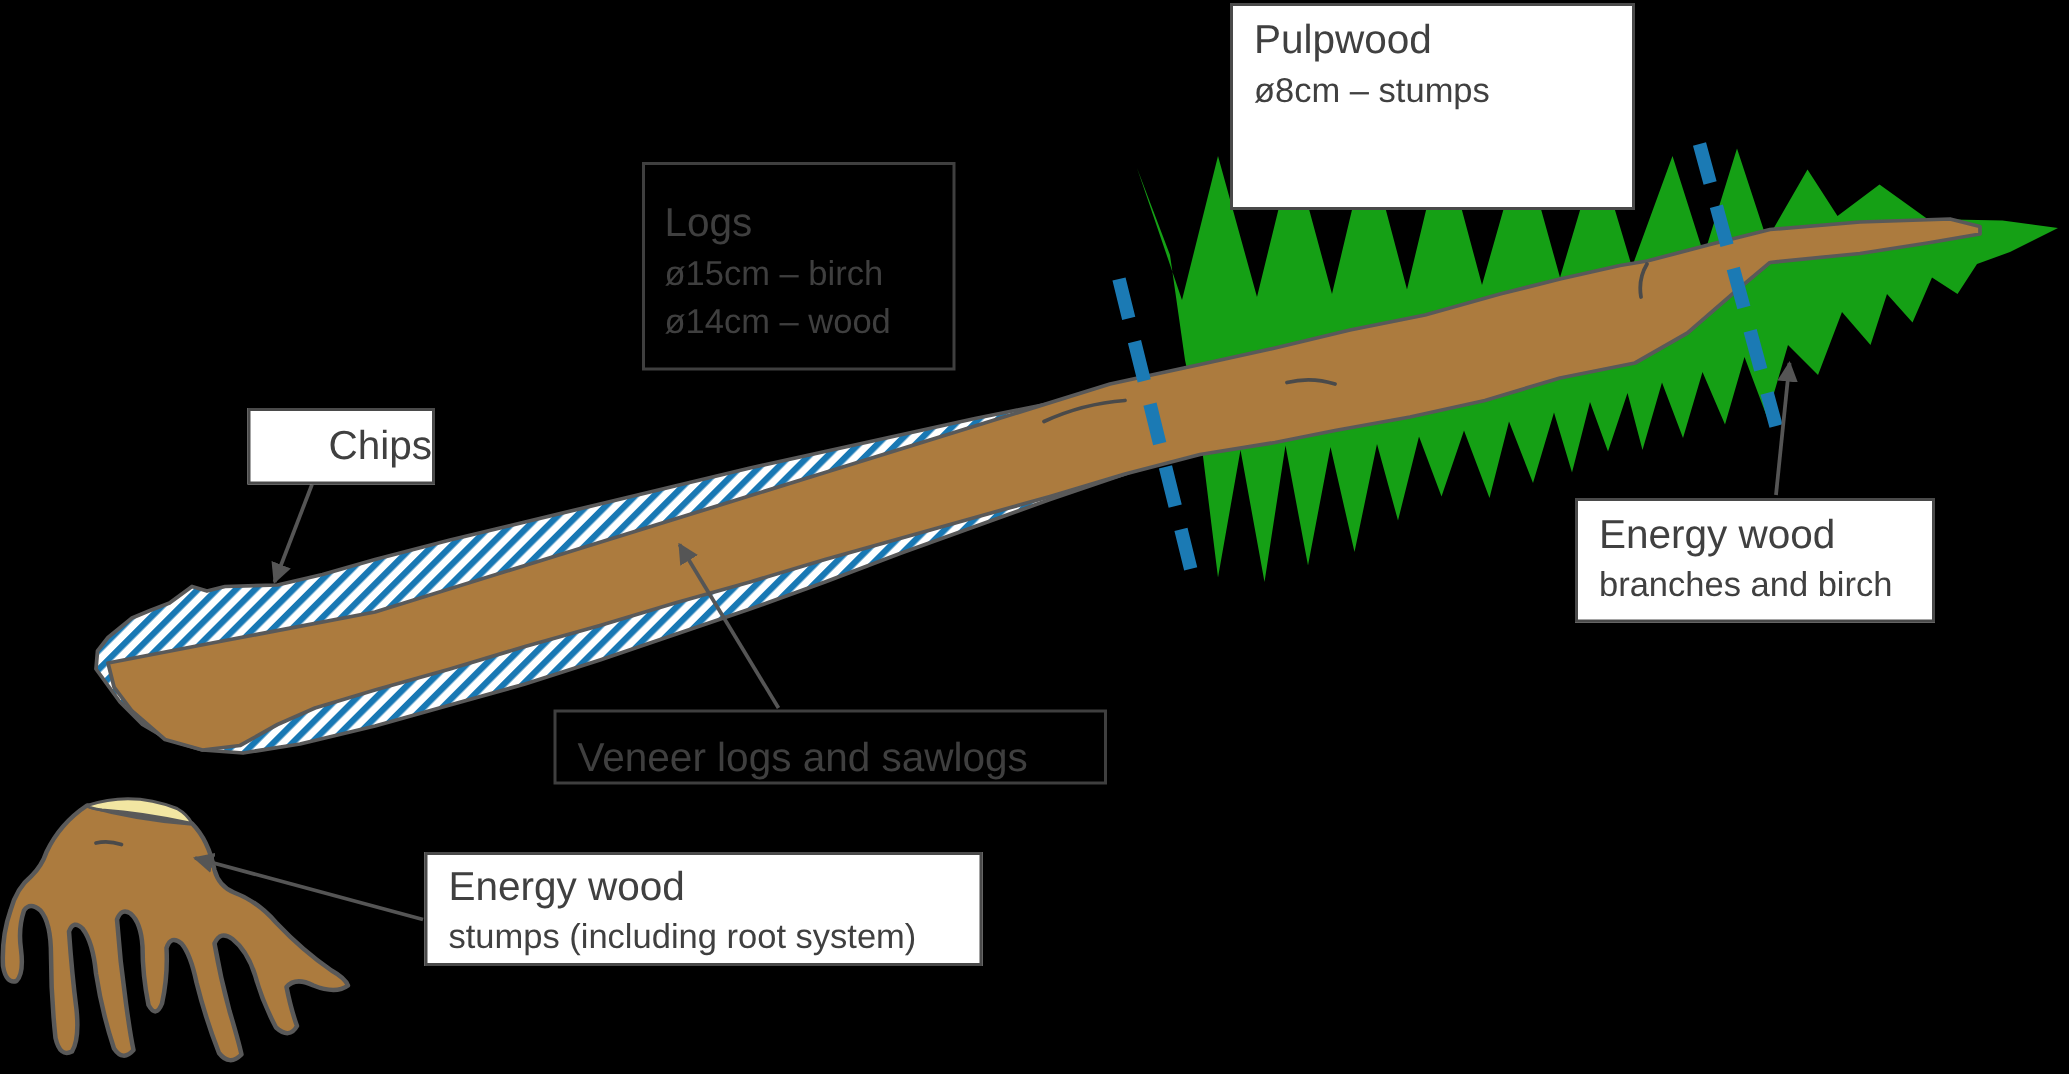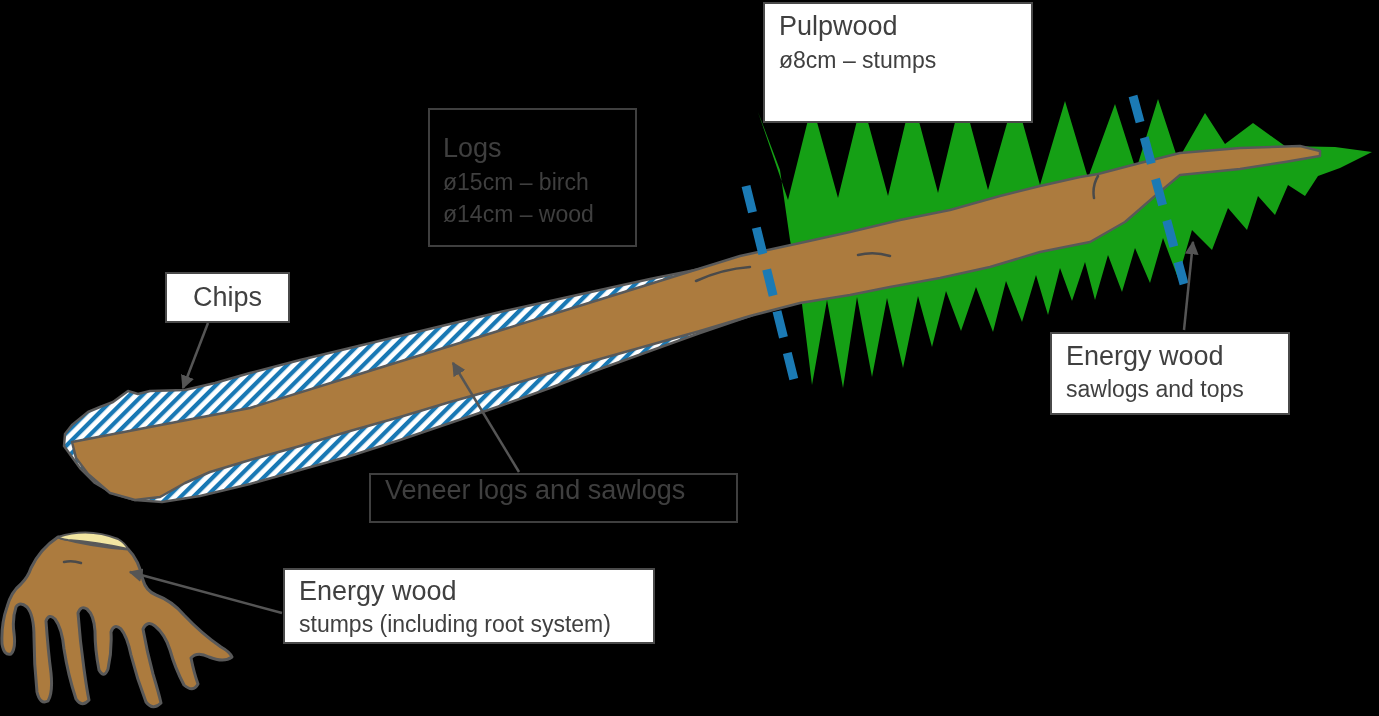--- a/index.html
+++ b/index.html
@@ -11,24 +11,24 @@
   .label-box{
     position:absolute;box-sizing:border-box;color:#404040;
     background:#ffffff;border:2.5px solid #4a4a4a;z-index:5;
   }
   .label-box.dark{
     background:transparent;border:2px solid #3f3f3f;color:#3f3f3f;
   }
   .lb-title{font-size:27px;line-height:36px;display:block;}
   .lb-line{font-size:23px;line-height:32px;display:block;}
   .lb-sub{font-size:23px;line-height:30px;display:block;}
-  .box-pulpwood{left:763px;top:2px;width:270px;height:121px;padding:4px 14px;}
+  .box-pulpwood{left:820px;top:2px;width:270px;height:138px;padding:4px 14px;}
   .box-logs{left:428px;top:108px;width:209px;height:139px;padding:20px 13px;}
-  .box-chips{left:165px;top:272px;width:125px;height:51px;display:flex;align-items:center;justify-content:center;font-size:27px;}
-  .box-veneer{left:369px;top:473px;width:369px;height:50px;display:flex;align-items:flex-start;padding-left:14px;font-size:27px;color:#474747;border-color:#474747;}
+  .box-chips{left:165px;top:272px;width:125px;height:51px;display:flex;align-items:center;justify-content:flex-end;font-size:27px;}
+  .box-veneer{left:369px;top:473px;width:369px;height:50px;display:flex;align-items:flex-end;padding-left:14px;font-size:27px;color:#474747;border-color:#474747;}
   .box-energy-branches{left:1050px;top:332px;width:240px;height:83px;padding:4px 14px;}
   .box-energy-stumps{left:283px;top:568px;width:372px;height:76px;padding:3px 14px;}
 </style>
 </head>
 <body>
 
 <div class="stage">
 
   <svg width="1379" height="716" viewBox="0 0 1379 716">
     <defs>
@@ -105,21 +105,21 @@
   <div class="label-box box-chips">
     <span>Chips</span>
   </div>
 
   <div class="label-box dark box-veneer">
     <span>Veneer logs and sawlogs</span>
   </div>
 
   <div class="label-box box-energy-branches">
     <span class="lb-title">Energy wood</span>
-    <span class="lb-sub">sawlogs and tops</span>
+    <span class="lb-sub">branches and birch</span>
   </div>
 
   <div class="label-box box-energy-stumps">
     <span class="lb-title">Energy wood</span>
     <span class="lb-sub">stumps (including root system)</span>
   </div>
 
 </div>
 
 </body></html>

